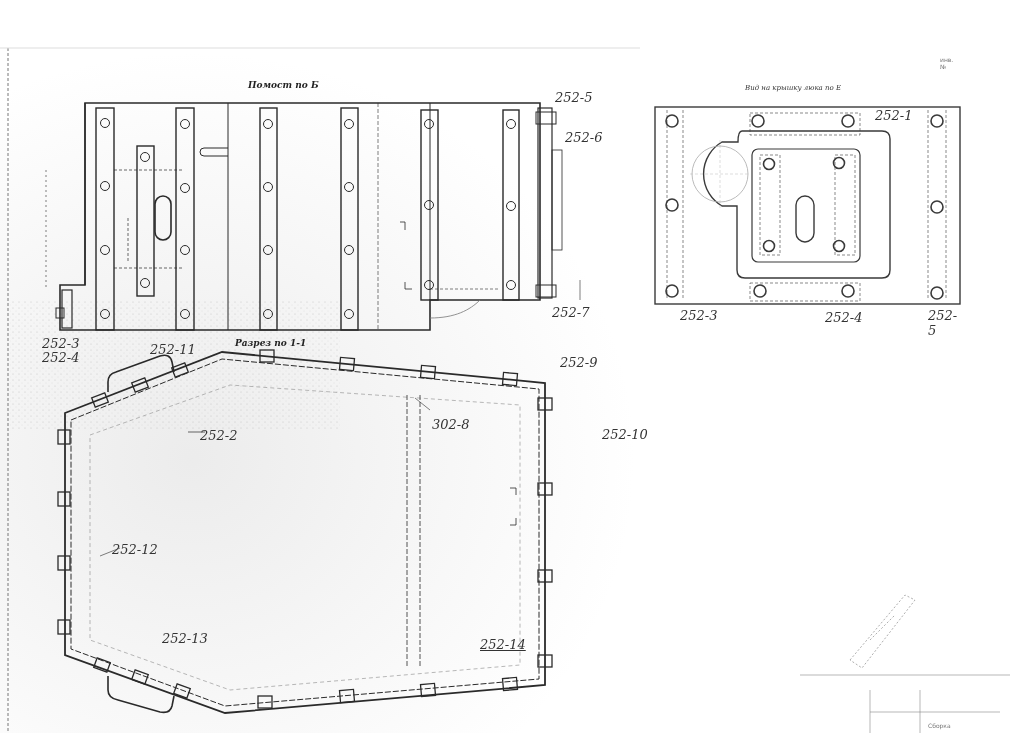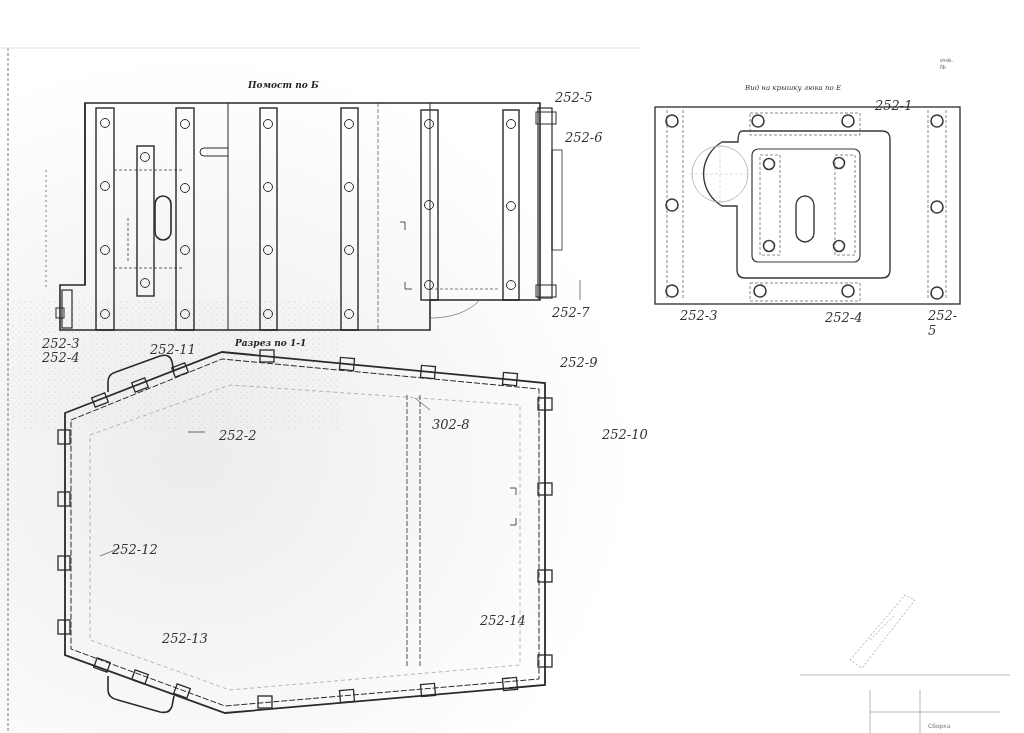--- a/index.html
+++ b/index.html
@@ -225,28 +225,28 @@
   <div class="lbl title" style="left:248px; top:80px;">Помост по Б</div>
   <div class="lbl title" style="left:235px; top:338px;">Разрез по 1-1</div>
   <div class="lbl" style="left:745px; top:84px; font-size:7px;">Вид на крышку люка по Е</div>
 
   <div class="lbl" style="left:42px; top:336px;">252-3</div>
   <div class="lbl" style="left:42px; top:350px;">252-4</div>
   <div class="lbl" style="left:555px; top:90px;">252-5</div>
   <div class="lbl" style="left:565px; top:130px;">252-6</div>
   <div class="lbl" style="left:552px; top:305px;">252-7</div>
   <div class="lbl" style="left:150px; top:342px;">252-11</div>
-  <div class="lbl" style="left:200px; top:428px;margin-left:19px;">252-2</div>
+  <div class="lbl" style="left:200px; top:428px;">252-2</div>
   <div class="lbl" style="left:432px; top:417px;">302-8</div>
   <div class="lbl" style="left:560px; top:355px;">252-9</div>
   <div class="lbl" style="left:560px; top:427px;margin-left:42px;">252-10</div>
   <div class="lbl" style="left:112px; top:542px;">252-12</div>
   <div class="lbl" style="left:162px; top:631px;">252-13</div>
-  <div class="lbl" style="left:480px; top:613px;">252-14</div>
-  <div class="lbl" style="left:875px; top:98px;">252-1</div>
+  <div class="lbl" style="left:480px; top:637px;text-decoration:underline;">252-14</div>
+  <div class="lbl" style="left:875px; top:108px;">252-1</div>
   <div class="lbl" style="left:680px; top:308px;">252-3</div>
   <div class="lbl" style="left:825px; top:310px;">252-4</div>
   <div class="lbl" style="left:928px; top:308px;">252-5</div>
 
   <div class="stamp" style="left:940px; top:56px;">инв. №</div>
   <div class="stamp" style="left:928px; top:722px;">Сборка</div>
 
 </div>
 
 </body></html>

